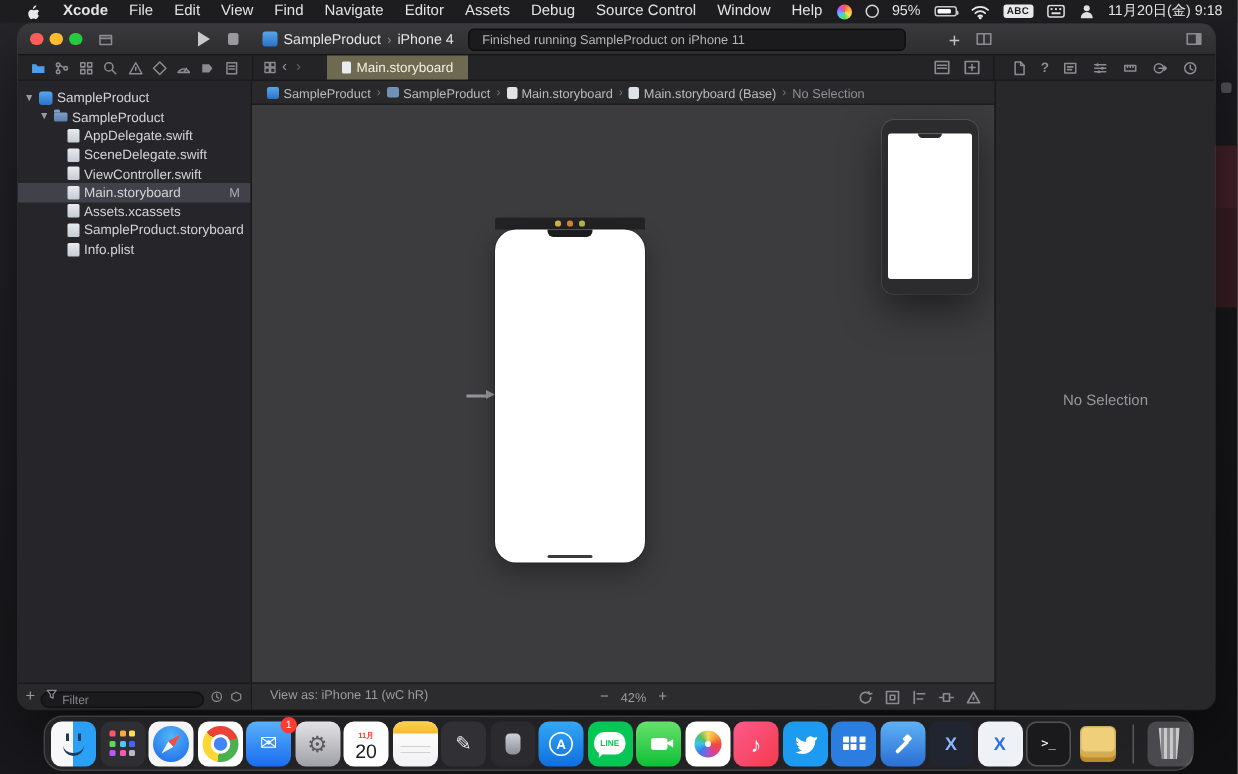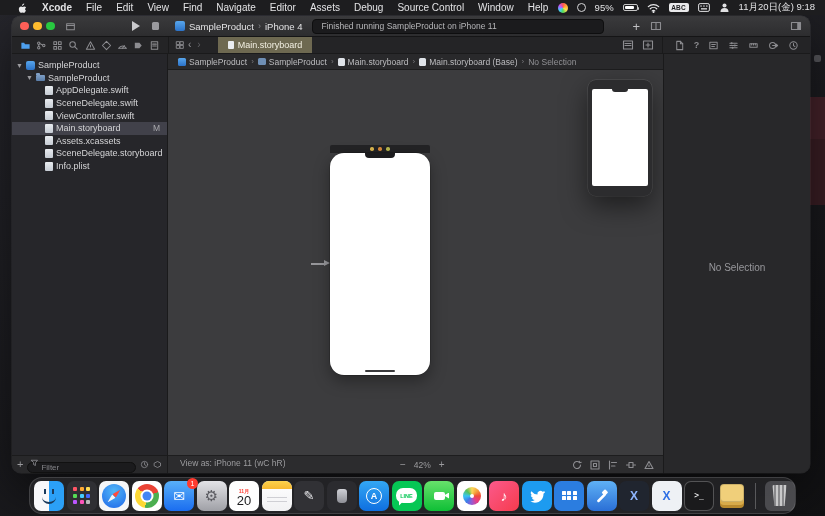--- a/index.html
+++ b/index.html
@@ -430,21 +430,21 @@
           <span class="fi"></span>
           <span>Main.storyboard</span>
           <span class="mbadge">M</span>
         </div>
         <div class="row lvl2">
           <span class="fi"></span>
           <span>Assets.xcassets</span>
         </div>
         <div class="row lvl2">
           <span class="fi"></span>
-          <span>SceneDelegate.storyboard</span>
+          <span>SampleProduct.storyboard</span>
         </div>
         <div class="row lvl2">
           <span class="fi"></span>
           <span>Info.plist</span>
         </div>
       </div>
       <div class="filterbar">
         <span class="fplus">+</span>
         <span class="filter-wrap">
           <svg class="si" width="9" height="9" viewBox="0 0 12 12">

